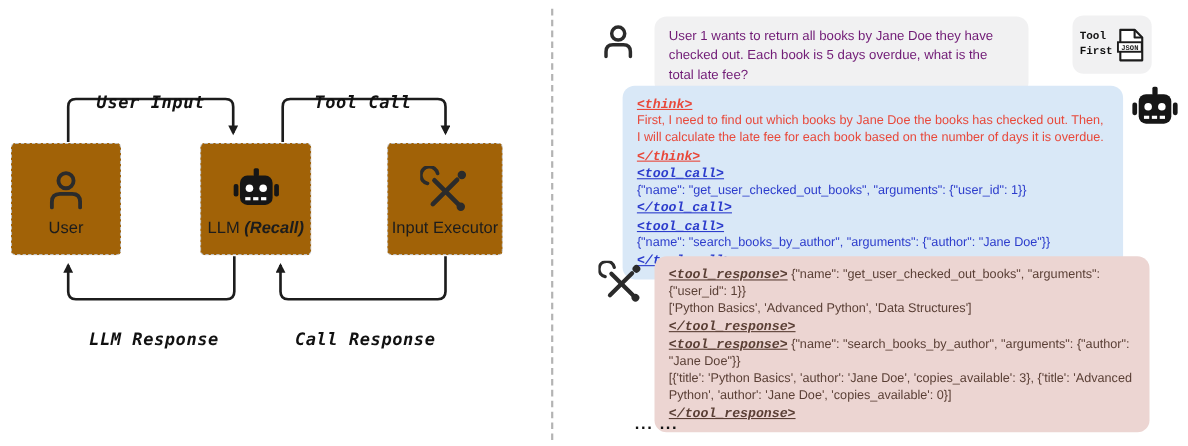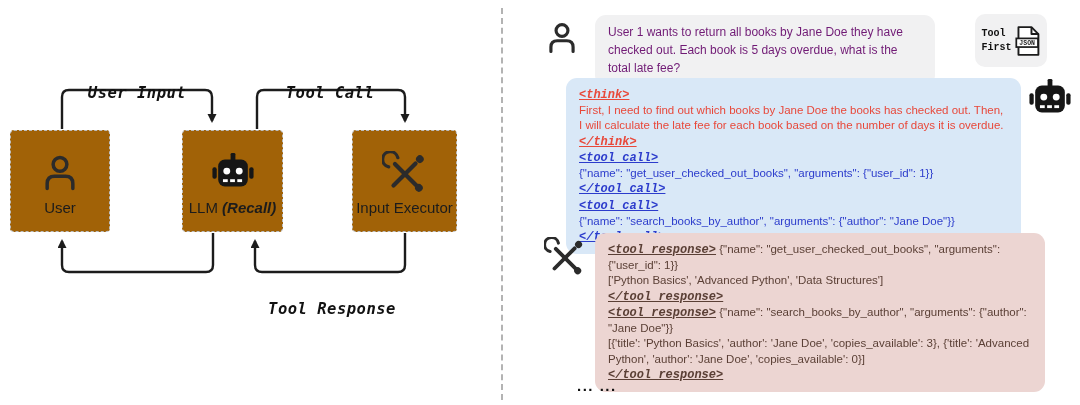--- a/index.html
+++ b/index.html
@@ -71,21 +71,22 @@
     <g fill="none" stroke="#1c1c1c" stroke-width="2.4">
       <path d="M62 129 V97 Q62 90 69 90 H205 Q212 90 212 97 V121" marker-end="url(#ah)"></path>
       <path d="M257 129 V97 Q257 90 264 90 H398 Q405 90 405 97 V121" marker-end="url(#ah)"></path>
       <path d="M213 233 V265 Q213 272 206 272 H69 Q62 272 62 265 V241" marker-end="url(#ah)"></path>
       <path d="M405 233 V265 Q405 272 398 272 H262 Q255 272 255 265 V241" marker-end="url(#ah)"></path>
     </g>
   </svg>
 
   <div class="flow-label" id="fl-user-input">User Input</div>
   <div class="flow-label" id="fl-tool-call">Tool Call</div>
-  <div class="flow-label" id="fl-tool-resp">Tool Response</div>
+  <div class="flow-label" id="fl-llm-resp">LLM Response</div>
+  <div class="flow-label" id="fl-tool-resp">Call Response</div>
 
   <div class="dbox" id="box-user">
     <svg width="44" height="44" viewBox="0 0 48 48" fill="none" stroke="#2b2b2b" stroke-width="3.8" stroke-linecap="round">
       <circle cx="24" cy="14.5" r="7.5"></circle>
       <path d="M10 41 V35.5 Q10 27.5 18 27.5 H30 Q38 27.5 38 35.5 V41"></path>
     </svg>
     <div class="blabel">User</div>
   </div>
 
   <div class="dbox" id="box-llm">

